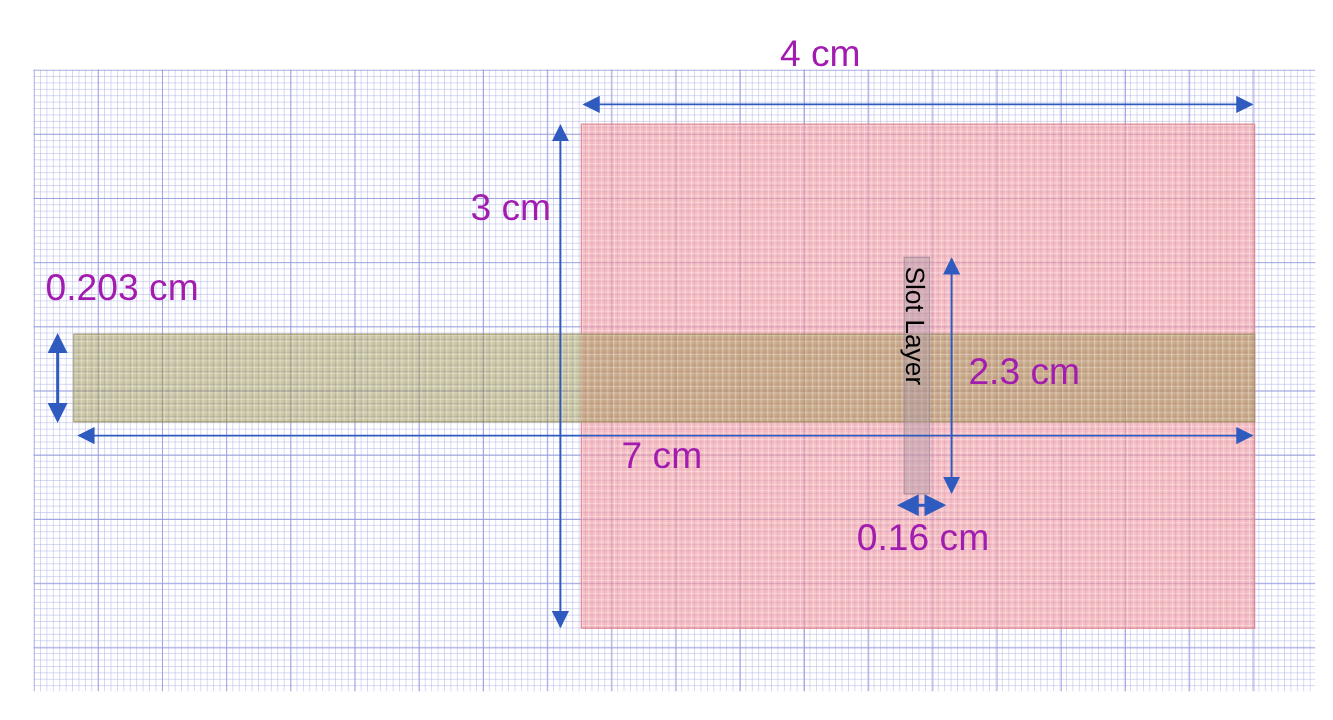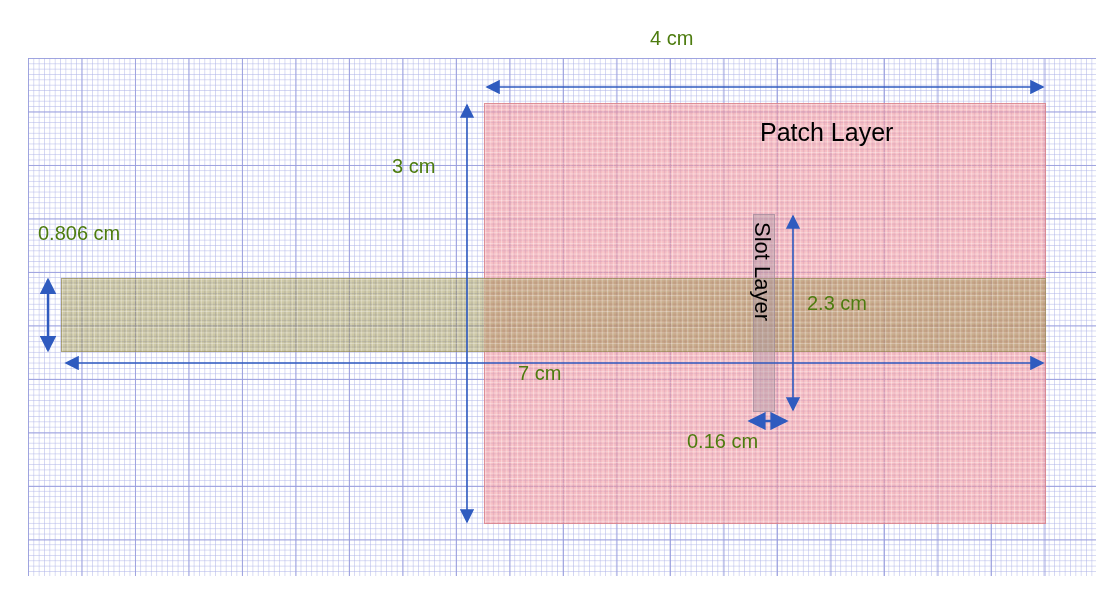--- a/index.html
+++ b/index.html
@@ -99,52 +99,51 @@
     width: 22px;
     font-size: 22px;
     text-align: left;
     transform-origin: 11px 11px;
     transform: rotate(90deg);
   }
 
   
   .dim-label {
     position: absolute;
-    color: #4d7c0f;
-    font-size: 20px;
+    color: #a21caf;
+    font-size: 31px;
     font-family: "Liberation Sans", sans-serif;
     white-space: nowrap;
   }
   #label-4cm     { left: 650px; top: 27px;  }
   #label-3cm     { left: 392px; top: 155px; }
   #label-0495cm  { left: 38px;  top: 222px; }
   #label-7cm     { left: 518px; top: 362px; }
   #label-14cm    { left: 807px; top: 292px; }
-  #label-016cm   { left: 687px; top: 430px; }
+  #label-016cm   { left: 714px; top: 430px; }
 
   
   #annotations {
     position: absolute;
     left: 0; top: 0;
     width: 1111px; height: 600px;
     pointer-events: none;
   }
 </style>
 </head>
 <body>
 
 <div id="stage">
 
   <div id="grid"></div>
 
   <div id="patch-layer" class="layer-rect"></div>
   <div id="feed-layer" class="layer-rect"></div>
   <div id="slot-layer" class="layer-rect"></div>
 
-  <div id="patch-label" class="layer-label">Patch Layer</div>
   <div id="slot-label" class="layer-label">Slot Layer</div>
 
   <svg id="annotations" viewBox="0 0 1111 600" xmlns="http://www.w3.org/2000/svg">
     <defs>
       <marker id="arrowEnd" markerWidth="9" markerHeight="9" refX="8" refY="4.5" orient="auto" markerUnits="strokeWidth">
         <path d="M0,0 L9,4.5 L0,9 z" fill="#2f5bbf"></path>
       </marker>
       <marker id="arrowStart" markerWidth="9" markerHeight="9" refX="1" refY="4.5" orient="auto" markerUnits="strokeWidth">
         <path d="M9,0 L0,4.5 L9,9 z" fill="#2f5bbf"></path>
       </marker>
@@ -176,18 +175,18 @@
       <line x1="793" y1="216" x2="793" y2="410" stroke="#2f5bbf" stroke-width="1.6" marker-start="url(#arrowStart)" marker-end="url(#arrowEnd)"></line>
     </g>
 
     <g>
       <line x1="750" y1="421" x2="786" y2="421" stroke="#2f5bbf" stroke-width="2.6" marker-start="url(#arrowStartFat)" marker-end="url(#arrowEndFat)"></line>
     </g>
   </svg>
 
   <div id="label-4cm" class="dim-label">4 cm</div>
   <div id="label-3cm" class="dim-label">3 cm</div>
-  <div id="label-0495cm" class="dim-label">0.806 cm</div>
+  <div id="label-0495cm" class="dim-label">0.203 cm</div>
   <div id="label-7cm" class="dim-label">7 cm</div>
   <div id="label-14cm" class="dim-label">2.3 cm</div>
   <div id="label-016cm" class="dim-label">0.16 cm</div>
 
 </div>
 
 </body></html>

